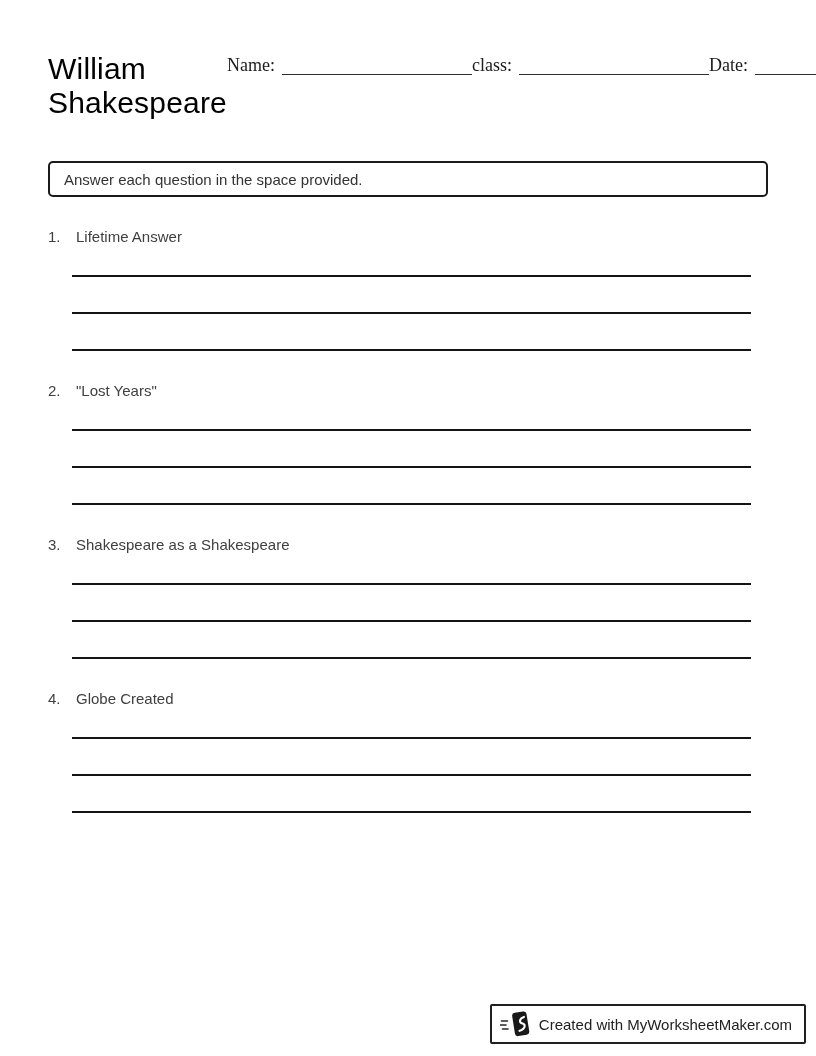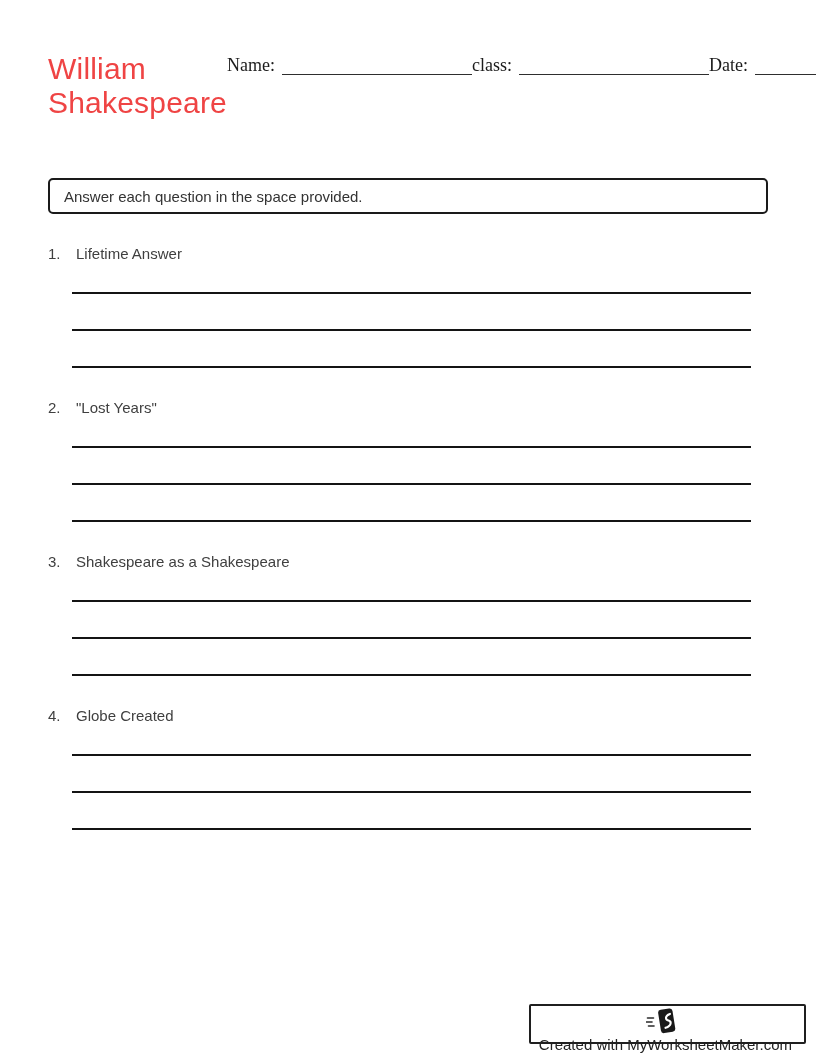--- a/index.html
+++ b/index.html
@@ -15,21 +15,21 @@
     overflow: hidden;
   }
 
   
   .header { display: flex; justify-content: space-between; align-items: flex-start; }
   .page-title {
     margin: 0;
     padding-top: 4px;
     font-size: 30px;
     font-weight: 400;
-    color: #ef4444;
+    color: #000000;
     letter-spacing: 0.2px;
   }
   .fields { display: flex; flex-direction: row; }
   .field-row { display: flex; justify-content: flex-end; align-items: flex-start; height: 38px; }
   .field-label {
     font-family: "Liberation Serif", "DejaVu Serif", serif;
     font-size: 18px;
     color: #1c1c1c;
     height: 27px;
     display: flex;
@@ -38,21 +38,21 @@
     line-height: 1.05;
   }
   .write-line {
     width: 190px;
     height: 27px;
     border-bottom: 1.5px solid #2e2e2e;
   }
 
   
   .instruction-box {
-    margin-top: 58px;
+    margin-top: 41px;
     height: 36px;
     border: 2px solid #1a1a1a;
     border-radius: 5px;
     display: flex;
     align-items: center;
     padding: 0 14px;
     font-size: 15px;
     color: #333333;
   }
 
@@ -69,21 +69,20 @@
     position: absolute;
     right: 10px;
     bottom: 12px;
     height: 40px;
     border: 2px solid #1f1f1f;
     border-radius: 2px;
     background: #ffffff;
     display: flex;
     align-items: center;
     padding: 0 12px 0 8px;
-    flex-direction: column;
   }
   .footer-icon { width: 32px; height: 30px; margin-right: 7px; flex: 0 0 auto; }
   .footer-text { font-size: 15px; color: #222222; white-space: nowrap; }
 </style>
 </head>
 <body>
 
 <div class="page">
 
   <div class="header">

